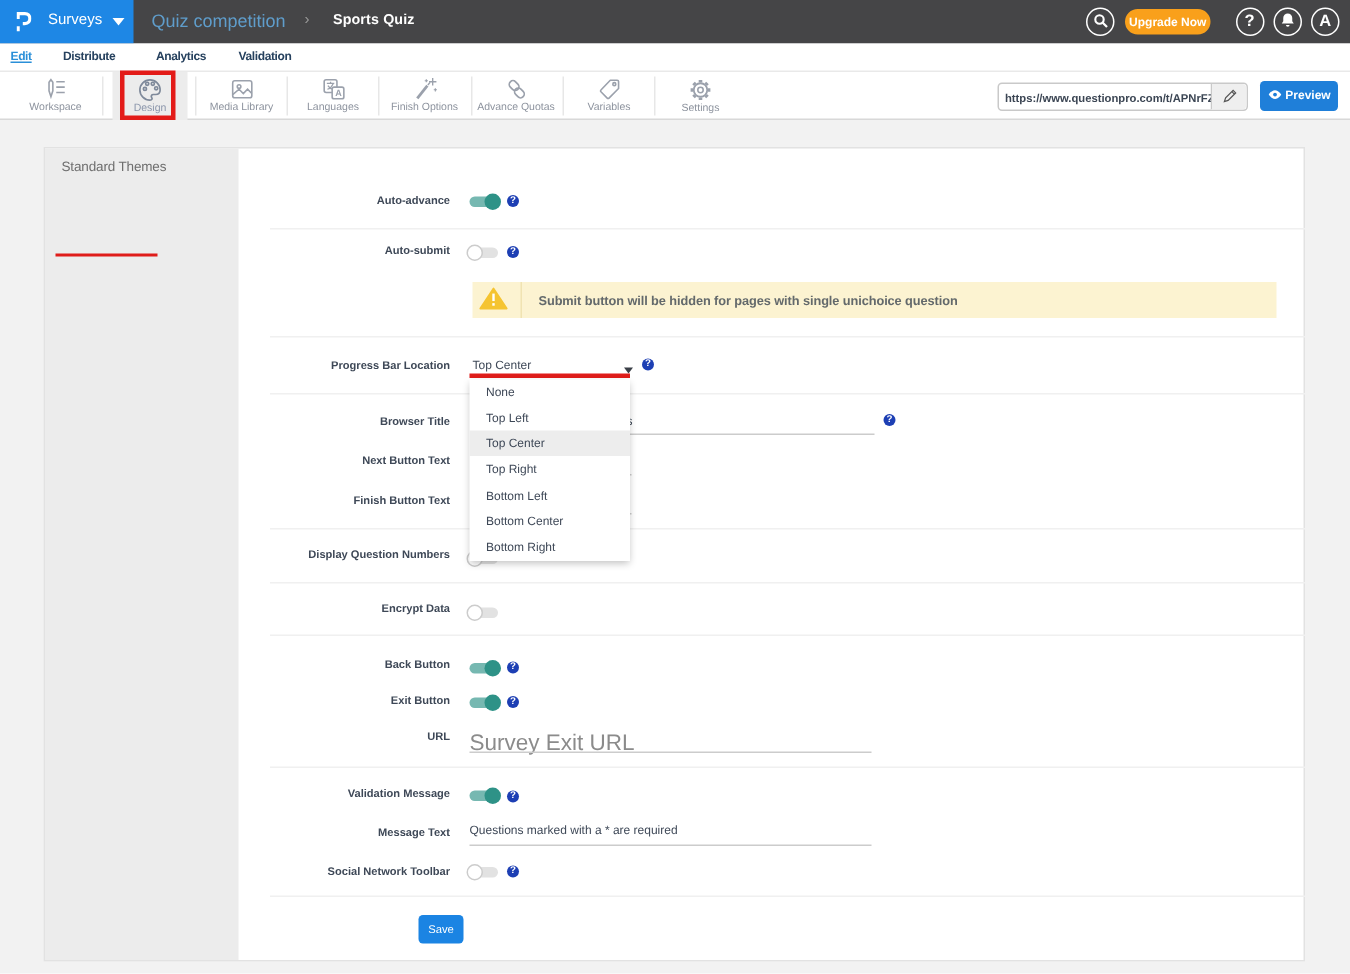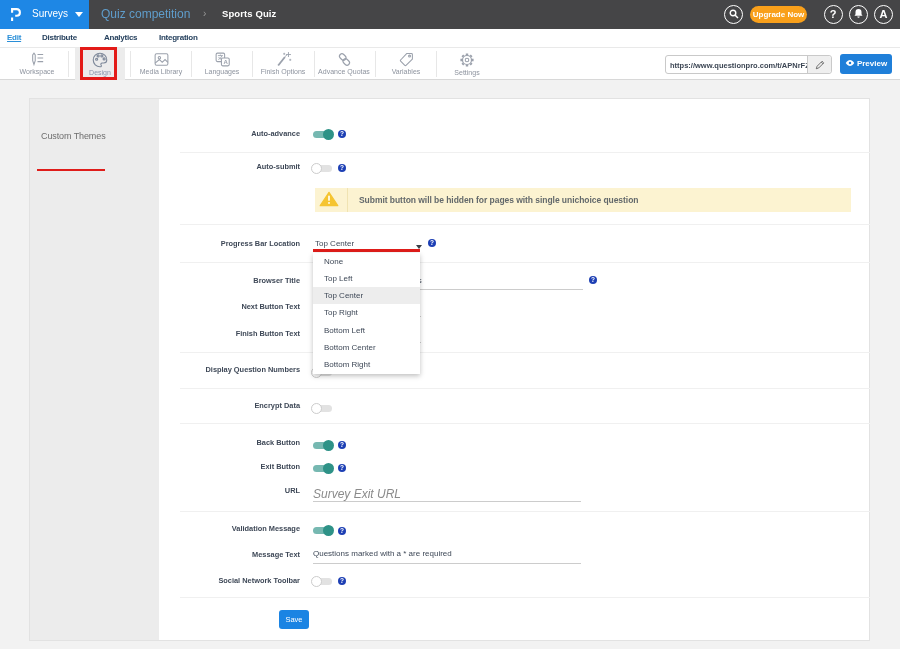--- a/index.html
+++ b/index.html
@@ -58,21 +58,21 @@
 
 
 #ddval { position:absolute; left:285px; top:140px; font-size:8px; color:#3e4857; }
 #ddcaret { position:absolute; left:386px; top:145.5px; width:0; height:0; border-left:3.5px solid transparent; border-right:3.5px solid transparent; border-top:4.5px solid #3a3f47; }
 #ddred { position:absolute; left:283px; top:150px; width:107px; height:2.5px; background:#df1d1a; }
 #menu { position:absolute; left:283px; top:153.5px; width:107px; height:121px; background:#fff; box-shadow:0 2px 5px rgba(0,0,0,0.25); z-index:5; }
 .mi { position:absolute; left:0; width:107px; height:17.3px; font-size:8px; color:#3e4857; line-height:17.3px; padding-left:11px; }
 .mi.hl { background:#ededed; }
 
 #save { position:absolute; left:249px; top:511px; width:30px; height:19px; background:#1b84e3; border-radius:3px; color:#fff; font-size:7.5px; text-align:center; line-height:19px; }
-.ph { color:#8b8b8b; font-size:12px;font-style:italic; }
+.ph { color:#8b8b8b; font-size:15px; }
 .val { color:#3e4857; font-size:8px; }
 </style>
 </head>
 <body>
 
 <div id="topbar">
   <div id="logo-blk">
     <svg style="position:absolute;left:11px;top:8px" width="10" height="13" viewBox="0 0 10 13">
       <path d="M1.1 4.7 V1.1 H5.6 Q8.9 1.1 8.9 4.4 Q8.9 7.7 5.6 7.7 H4.2" fill="none" stroke="#fff" stroke-width="2.1"></path>
       <path d="M1.1 9.5 V13" stroke="#fff" stroke-width="2.1"></path>
@@ -97,21 +97,21 @@
       <path d="M4.3 8.6 a1.2 1.2 0 0 0 2.4 0z" fill="#fff"></path>
     </svg>
   </div>
   <div class="circ" style="left:874px;">A</div>
 </div>
 
 <div id="menurow">
   <span class="mitem" style="left:7px; color:#2a8fd8; text-decoration:underline;">Edit</span>
   <span class="mitem" style="left:42px;">Distribute</span>
   <span class="mitem" style="left:104px;">Analytics</span>
-  <span class="mitem" style="left:159px;">Integration</span>
+  <span class="mitem" style="left:159px;">Validation</span>
   <span id="resp">Responses: 0</span>
 </div>
 
 <div id="toolbar">
   <div class="tdiv" style="left:68px"></div>
   <div class="tdiv" style="left:130px"></div>
   <div class="tdiv" style="left:191px"></div>
   <div class="tdiv" style="left:252px"></div>
   <div class="tdiv" style="left:314px"></div>
   <div class="tdiv" style="left:375px"></div>
@@ -198,21 +198,21 @@
   <div id="preview">
     <svg width="10" height="8" viewBox="0 0 24 16" style="vertical-align:-1px; margin-right:2px">
       <path d="M12 1 C6 1 2 8 2 8 s4 7 10 7 10-7 10-7-4-7-10-7z" fill="#fff"></path>
       <circle cx="12" cy="8" r="3" fill="#1f7fd9"></circle>
     </svg><span>Preview</span>
   </div>
 </div>
 
 <div id="panel">
   <div id="sidebar"></div>
-  <div class="sitem" style="top:25px;">Custom Themes</div>
+  <div class="sitem" style="top:0;">Standard Themes</div>
   <div id="sred"></div>
 
   <div class="lab" style="left:115px; top:30px;">Auto-advance</div>
   <div class="tgl on" style="left:283px; top:32px;">
       <div class="knob"></div>
     </div>
   <div class="q" style="left:308px; top:31px;">?</div>
   <div class="sep" style="top:53px;"></div>
 
   <div class="lab" style="left:115px; top:63px;">Auto-submit</div>

